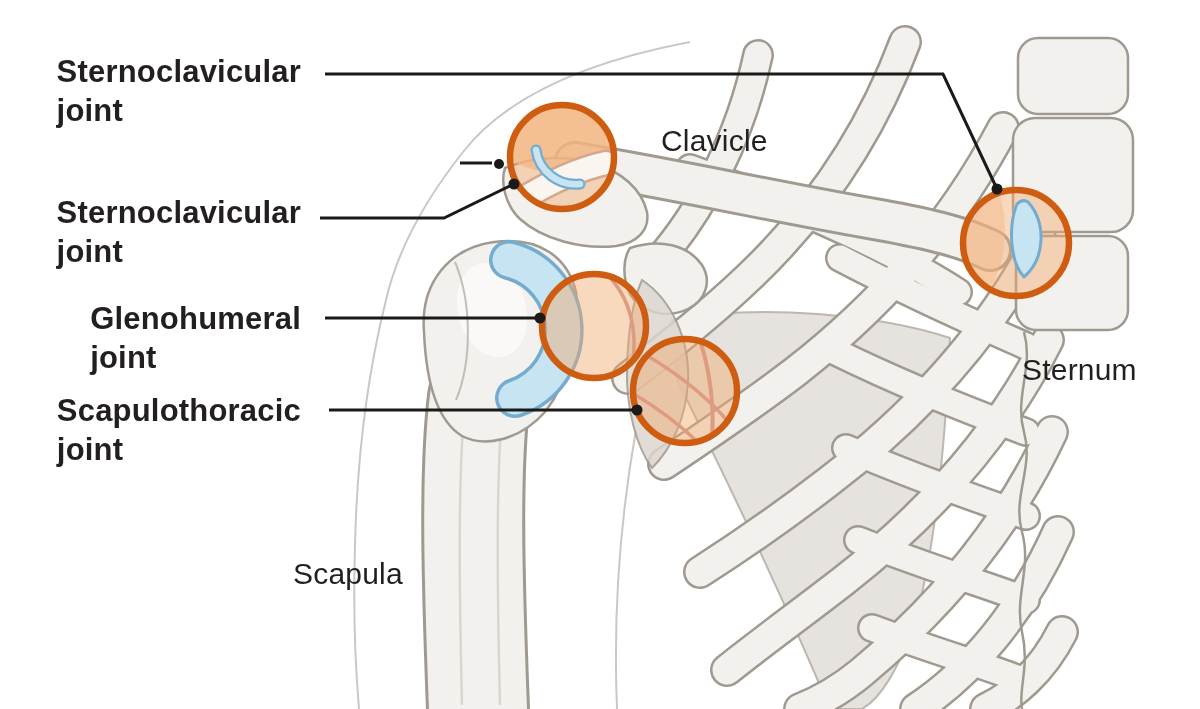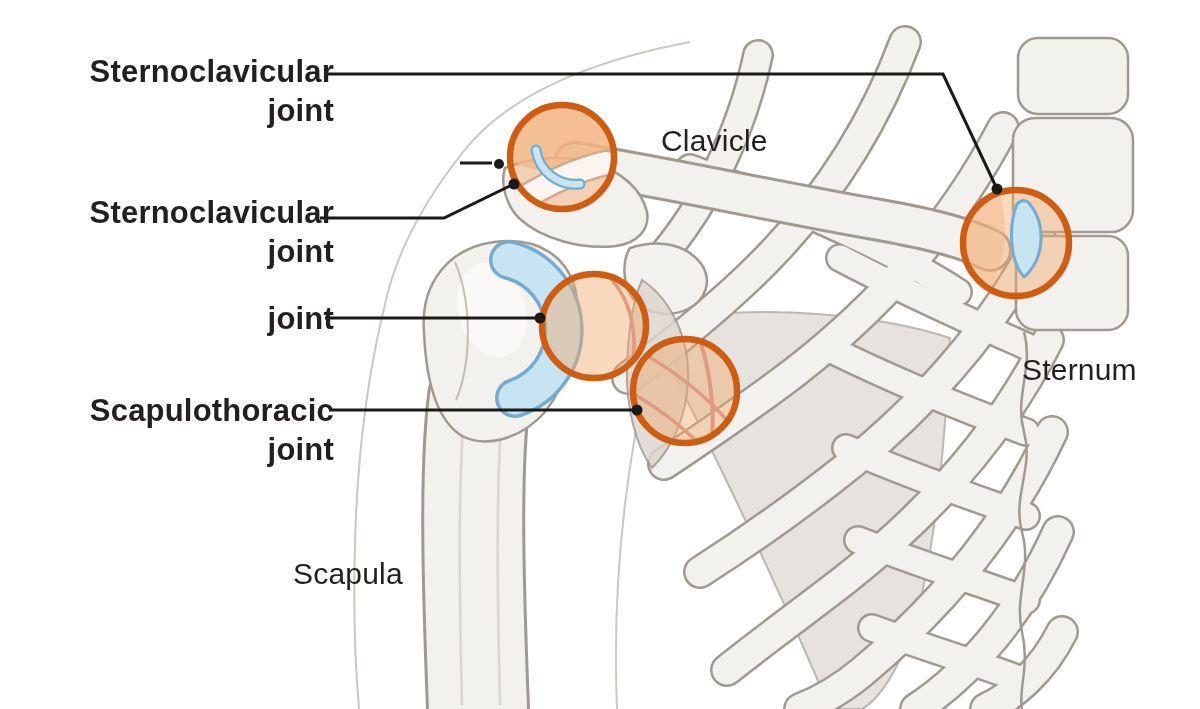--- a/index.html
+++ b/index.html
@@ -3,21 +3,21 @@
 <meta charset="utf-8">
 <style>
   html,body{margin:0;padding:0;background:#ffffff;}
   .stage{
     position:relative;width:1200px;height:709px;background:#ffffff;
     font-family:"Liberation Sans","DejaVu Sans",sans-serif;overflow:hidden;
   }
   .stage svg{position:absolute;left:0;top:0;}
   .lbl{position:absolute;color:var(--ink,#231F20);white-space:nowrap;}
   .lbl-plain{font-size:30px;font-weight:400;letter-spacing:.2px;margin-top:20px;}
-  .lbl-bold{font-size:31px;font-weight:700;text-align:right;line-height:39px;right:866px;letter-spacing:.2px;}
+  .lbl-bold{font-size:31px;font-weight:700;line-height:39px;right:899px;letter-spacing:.2px;}
 
   
   .sil{fill:none;stroke:var(--silhouette,#CCC7C1);stroke-width:2;}
   .bone{fill:var(--bone,#F3F1EE);stroke:var(--bone-stroke,#A09990);stroke-width:2.5;}
   .shade{fill:var(--bone-shade,#DCD6CF);stroke:var(--bone-stroke,#A09990);stroke-width:2;}
   .rib-o{fill:none;stroke:var(--bone-stroke,#A09990);stroke-linecap:round;}
   .rib-f{fill:none;stroke:var(--bone,#F3F1EE);stroke-linecap:round;}
   .hl-fill{fill:var(--highlight-fill,#F2A86B);opacity:.44;}
   .ring{fill:none;stroke:var(--accent,#CE5D12);stroke-width:6.5;}
   .blue-f{fill:var(--cartilage,#C7E4F2);stroke:var(--cartilage-stroke,#74ACCF);stroke-width:3;stroke-linejoin:round;}
@@ -174,20 +174,21 @@
 
   <div class="lbl lbl-bold" style="top:52px">
     <div>Sternoclavicular</div>
     <div>joint</div>
   </div>
   <div class="lbl lbl-bold" style="top:193px">
     <div>Sternoclavicular</div>
     <div>joint</div>
   </div>
   <div class="lbl lbl-bold" style="top:299px">
+    <div>Glenohumeral</div>
     <div>joint</div>
   </div>
   <div class="lbl lbl-bold" style="top:391px">
     <div>Scapulothoracic</div>
     <div>joint</div>
   </div>
 
   <div class="lbl lbl-plain" style="left:661px;top:104px">Clavicle</div>
   <div class="lbl lbl-plain" style="left:1022px;top:333px">Sternum</div>
   <div class="lbl lbl-plain" style="left:293px;top:537px">Scapula</div>

